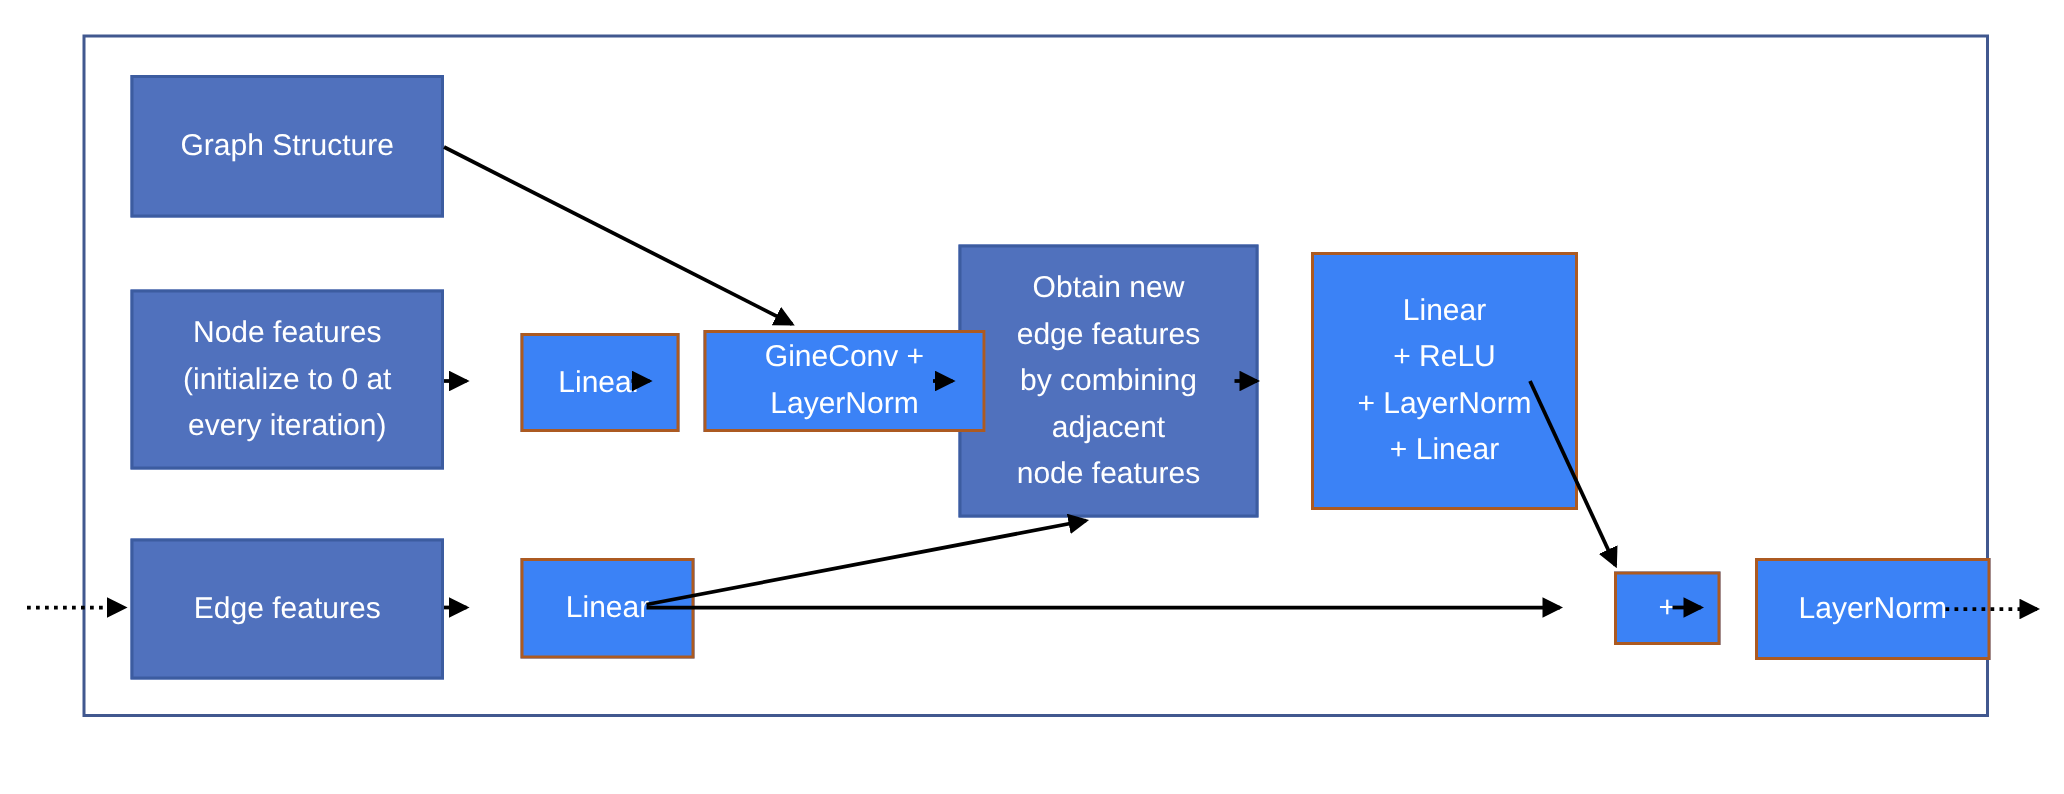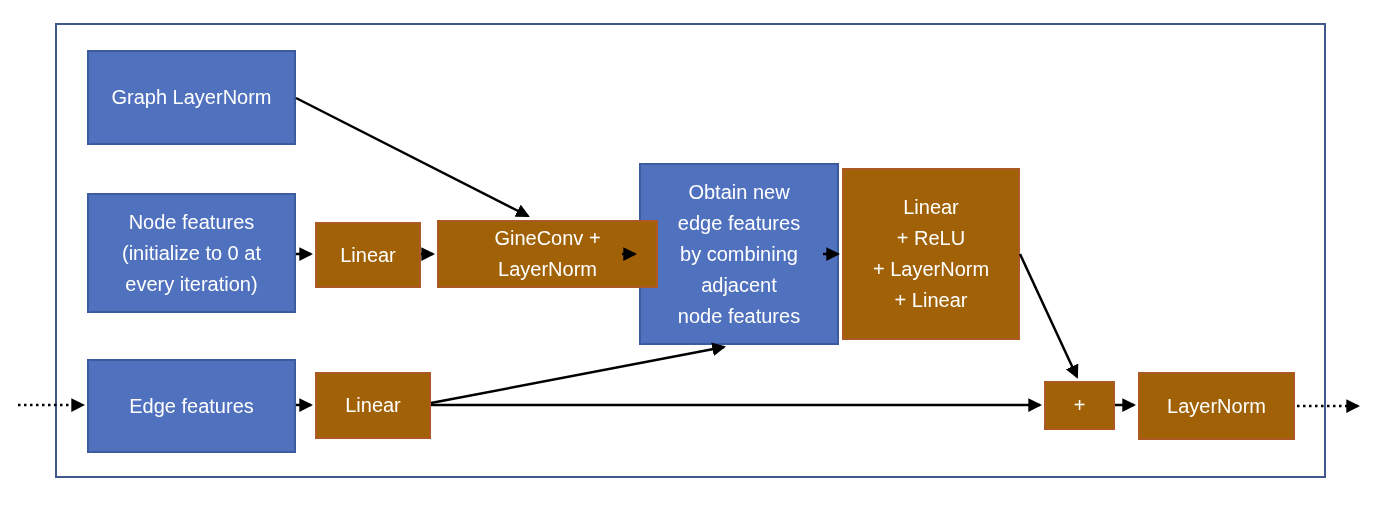--- a/index.html
+++ b/index.html
@@ -26,54 +26,54 @@
     align-items: center;
     justify-content: center;
     text-align: center;
     color: #ffffff;
     font-size: 20px;
     line-height: 31px;
     white-space: pre-line;
     border: 2px solid;
   }
   .node { background: #5071BD; border-color: #3C5CA0; }
-  .op   { background: #a16207; border-color: #AC5A21; }
+  .op   { background: #3b82f6; border-color: #AC5A21; margin-left: 32px; }
   .arrows {
     position: absolute;
     left: 0; top: 0;
     width: 1376px; height: 529px;
     pointer-events: none;
   }
   .arrows line { stroke: #000000; stroke-width: 2.5; }
   .arrows line.dotted { stroke-dasharray: 2.5 3.5; }
 </style>
 </head>
 <body>
 
 <div class="canvas">
 
   <div class="frame"></div>
 
-  <div class="box node" style="left:87px; top:50px; width:209px; height:95px;">Graph LayerNorm</div>
+  <div class="box node" style="left:87px; top:50px; width:209px; height:95px;">Graph Structure</div>
 
   <div class="box node" style="left:87px; top:193px; width:209px; height:120px;">Node features
 (initialize to 0 at
 every iteration)</div>
 
   <div class="box node" style="left:87px; top:359px; width:209px; height:94px;">Edge features</div>
 
   <div class="box node" style="left:639px; top:163px; width:200px; height:182px;">Obtain new
 edge features
 by combining
 adjacent
 node features</div>
 
   <div class="box op" style="left:315px; top:222px; width:106px; height:66px;">Linear</div>
 
-  <div class="box op" style="left:437px; top:220px; width:221px; height:68px;">GineConv +
+  <div class="box op" style="left:437px; top:220px; width:188px; height:68px;">GineConv +
 LayerNorm</div>
 
   <div class="box op" style="left:842px; top:168px; width:178px; height:172px;">Linear
 + ReLU
 + LayerNorm
 + Linear</div>
 
   <div class="box op" style="left:315px; top:372px; width:116px; height:67px;">Linear</div>
 
   <div class="box op" style="left:1044px; top:381px; width:71px; height:49px;">+</div>

